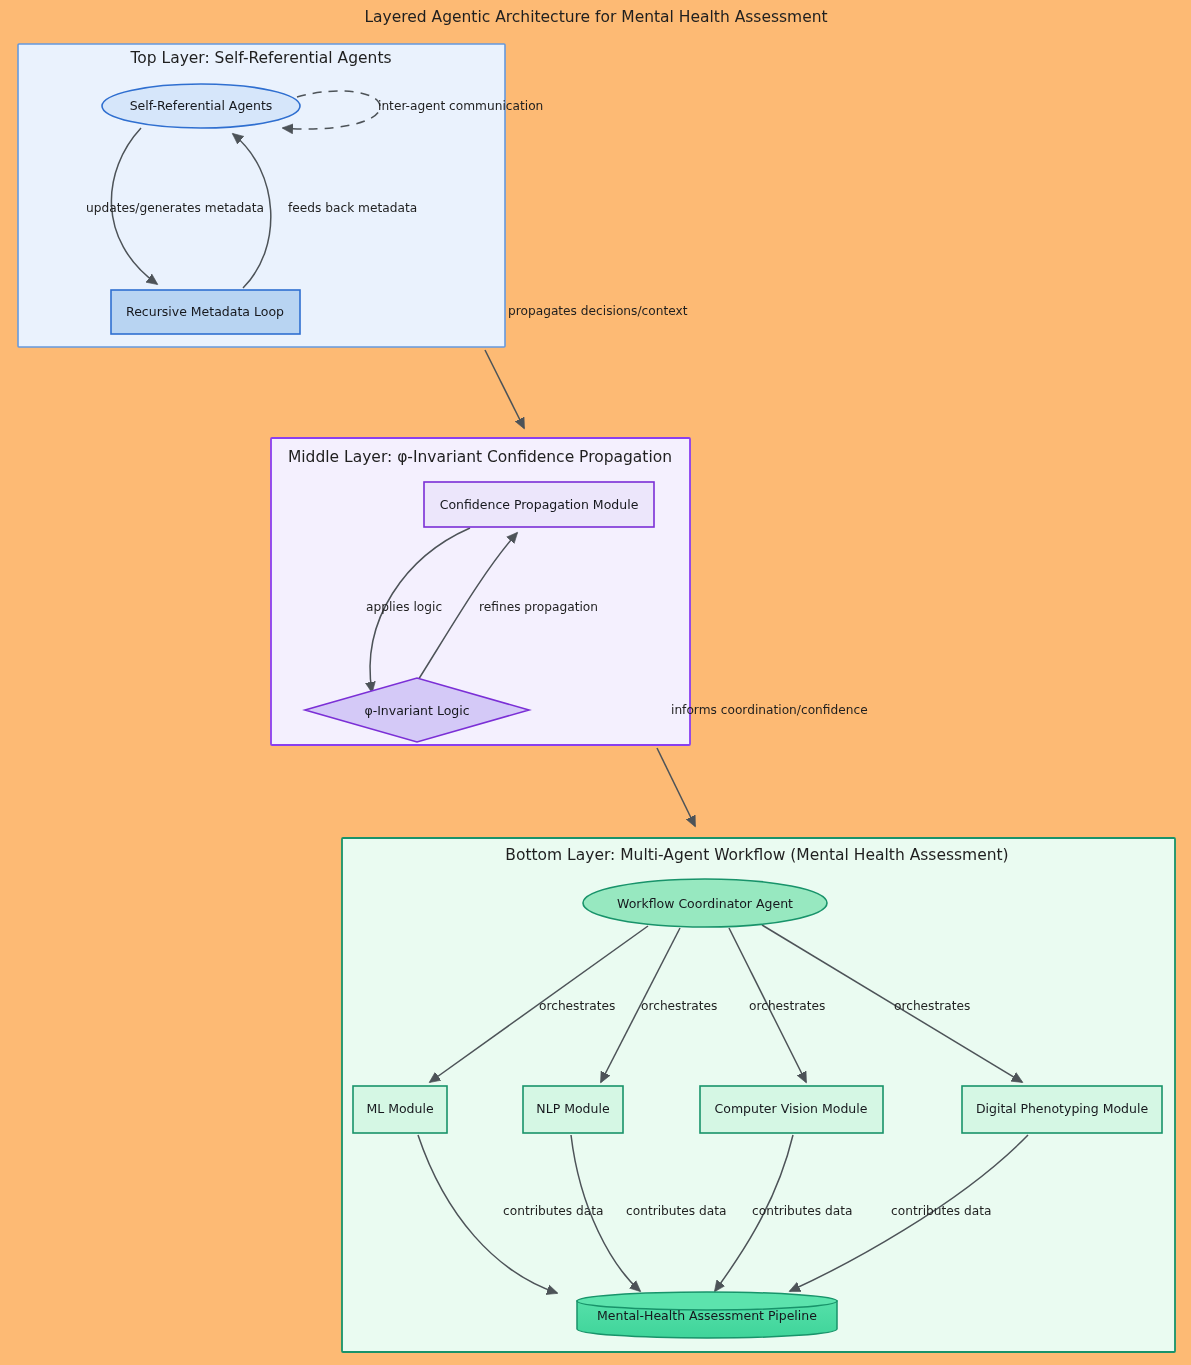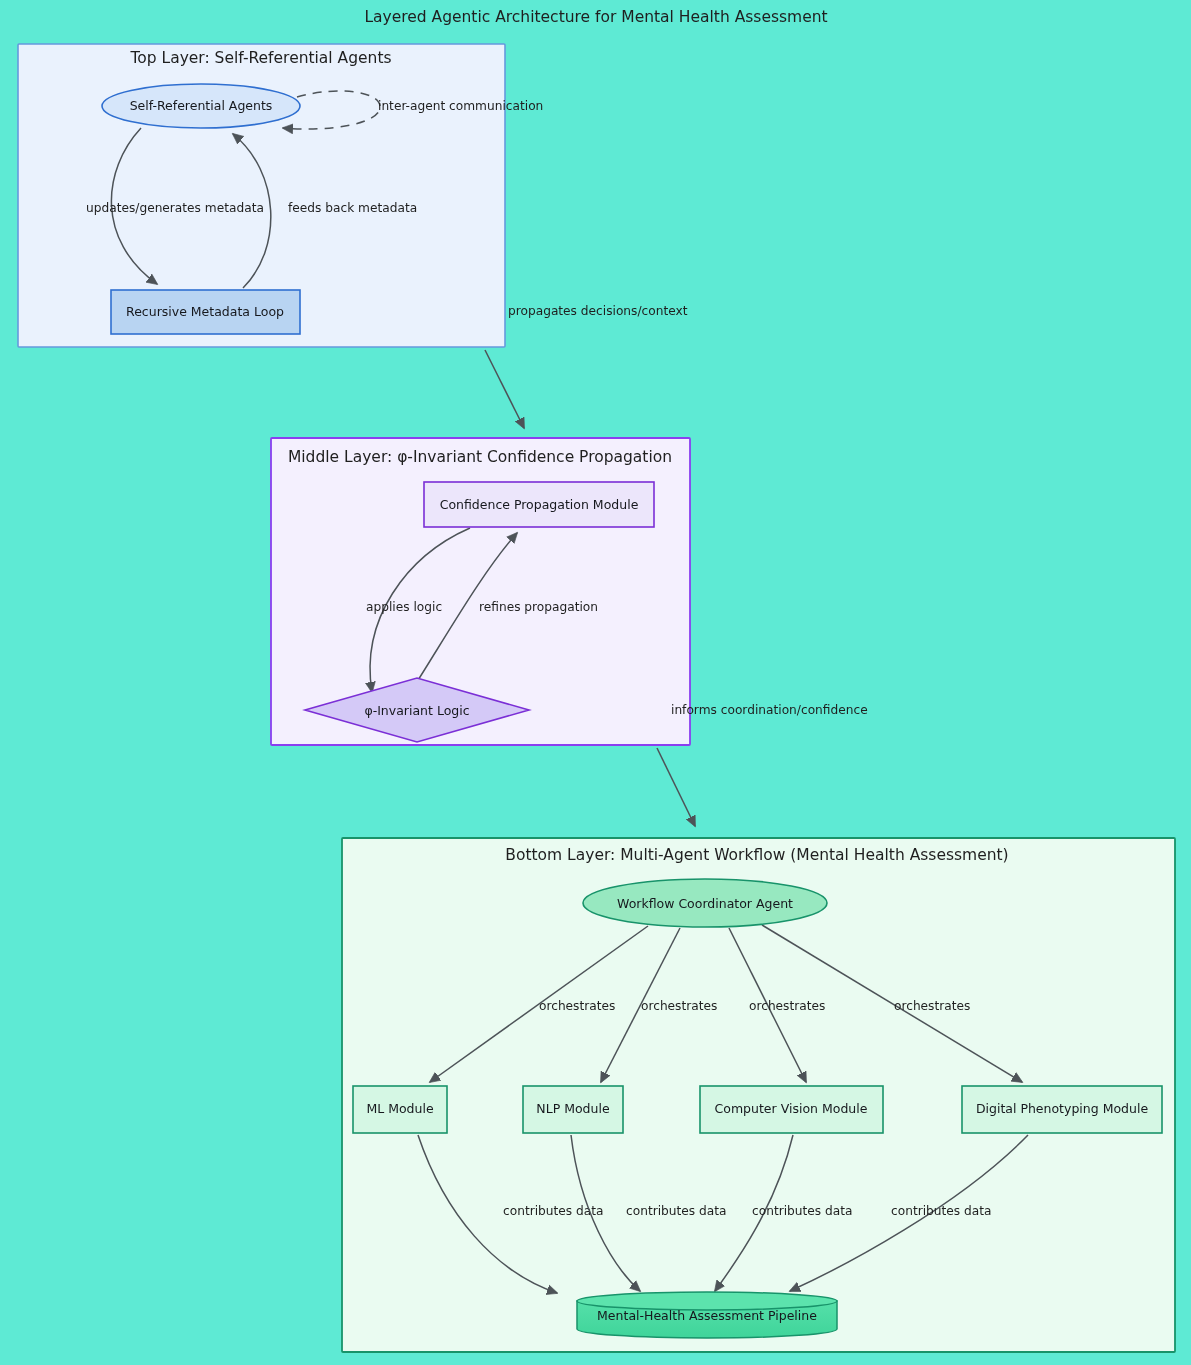--- a/index.html
+++ b/index.html
@@ -7,21 +7,21 @@
     padding: 0;
     background: #ffffff;
   }
   body {
     font-family: "DejaVu Sans", "Liberation Sans", sans-serif;
   }
   #canvas {
     position: relative;
     width: 1191px;
     height: 1365px;
-    background: #5eead4;
+    background: #fdba74;
     overflow: hidden;
   }
   svg#diagram {
     position: absolute;
     left: 0;
     top: 0;
     width: 1191px;
     height: 1365px;
   }
   .diagram-title {

